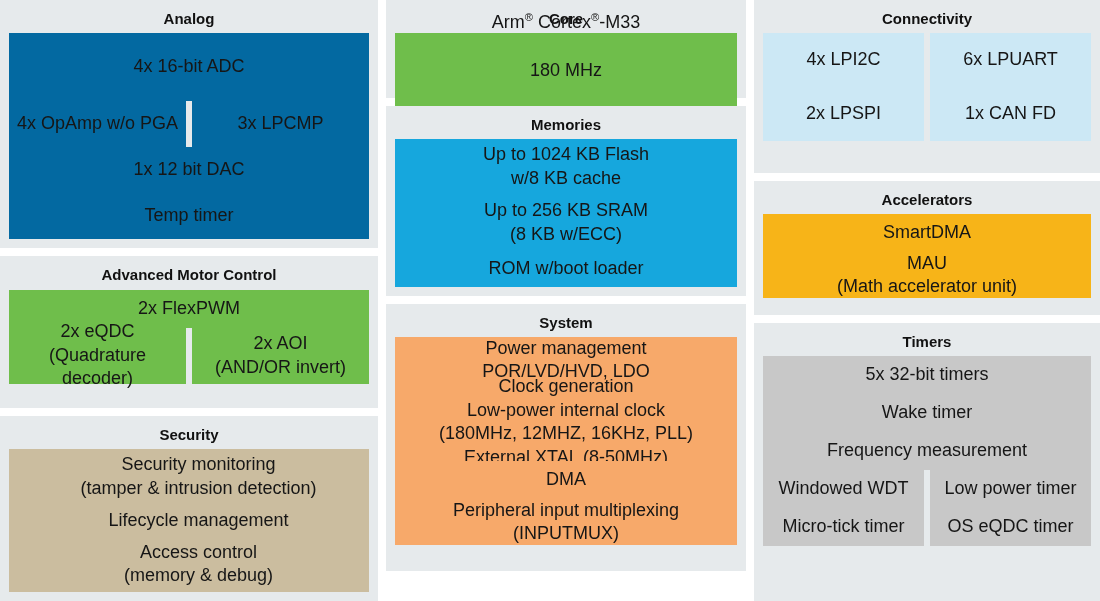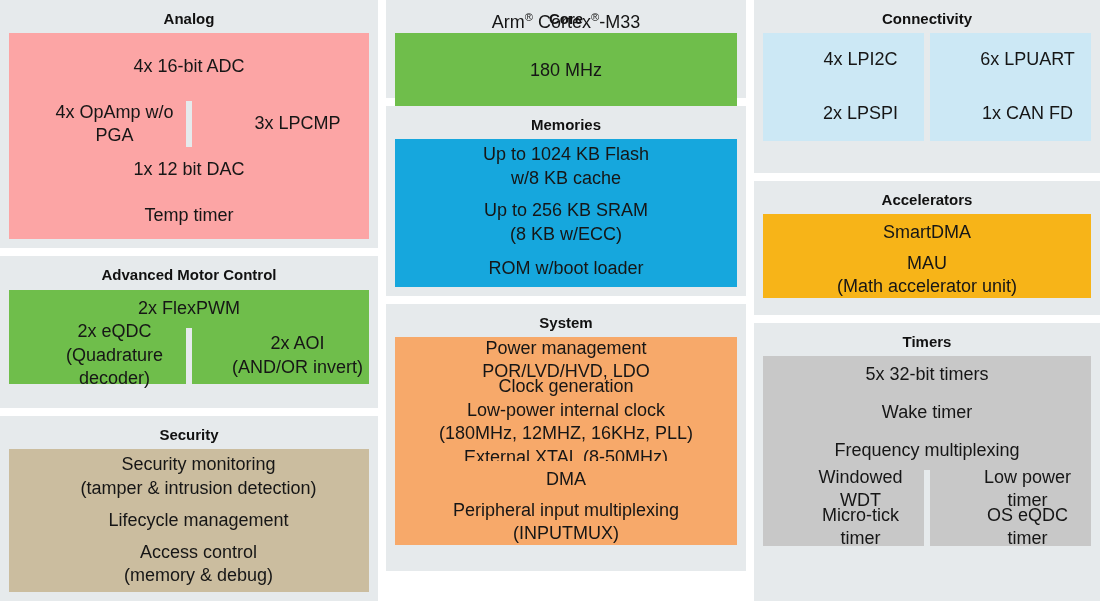--- a/index.html
+++ b/index.html
@@ -51,37 +51,37 @@
     line-height: 1.35;
     color: #111111;
     padding: 3px 0 4px 0;
   }
 
   .row {
     display: flex;
     flex-direction: row;
     gap: 6px;
   }
-  .row > .block { flex: 1 1 0; padding-left: 39px; }
+  .row > .block { flex: 1 1 0; }
 
   .block {
     display: flex;
     align-items: center;
     justify-content: center;
     text-align: center;
     font-size: 18px;
     line-height: 1.32;
     color: #161616;
     box-sizing: border-box;
     padding: 4px 5px;
     white-space: pre-line;
   }
 
   
-  .c-purple { background: #fca5a5; }
+  .c-purple { background: #0369a1; }
   .c-green  { background: #6fbe4b; }
   .c-tan    { background: #cbbd9f; padding-left: 24px; }
   .c-blue   { background: #16a7dd; }
   .c-orange { background: #f7a96a; }
   .c-ltblue { background: #cce8f5; }
   .c-amber  { background: #f7b418; }
   .c-gray   { background: #c8c8c8; }
 
   
   .h-xl { height: 68px; }
@@ -193,21 +193,21 @@
       <div class="panel-title">Accelerators</div>
       <div class="block c-amber h-sm">SmartDMA</div>
       <div class="block c-amber h-md">MAU
 (Math accelerator unit)</div>
     </div>
 
     <div class="panel" style="height:278px">
       <div class="panel-title">Timers</div>
       <div class="block c-gray h-sm">5x 32-bit timers</div>
       <div class="block c-gray h-sm">Wake timer</div>
-      <div class="block c-gray h-sm">Frequency multiplexing</div>
+      <div class="block c-gray h-sm">Frequency measurement</div>
       <div class="row">
         <div class="block c-gray h-sm">Windowed WDT</div>
         <div class="block c-gray h-sm">Low power timer</div>
       </div>
       <div class="row">
         <div class="block c-gray h-sm">Micro-tick timer</div>
         <div class="block c-gray h-sm">OS eQDC timer</div>
       </div>
     </div>
 

